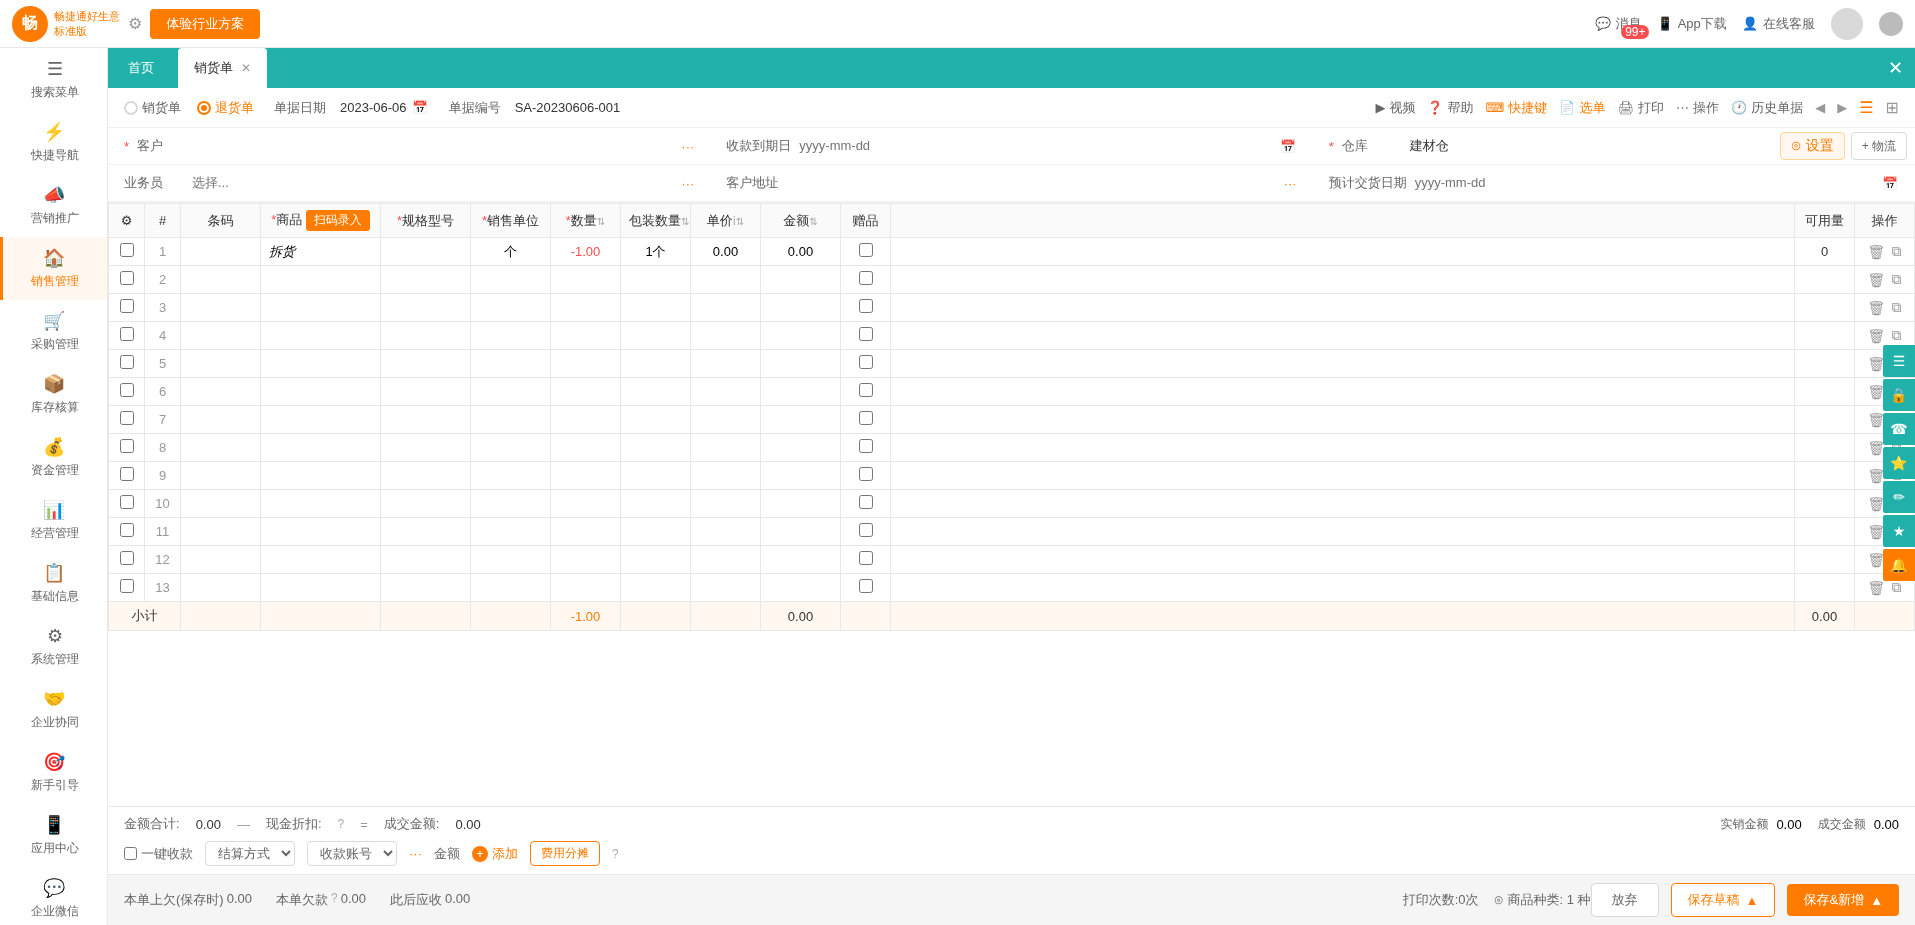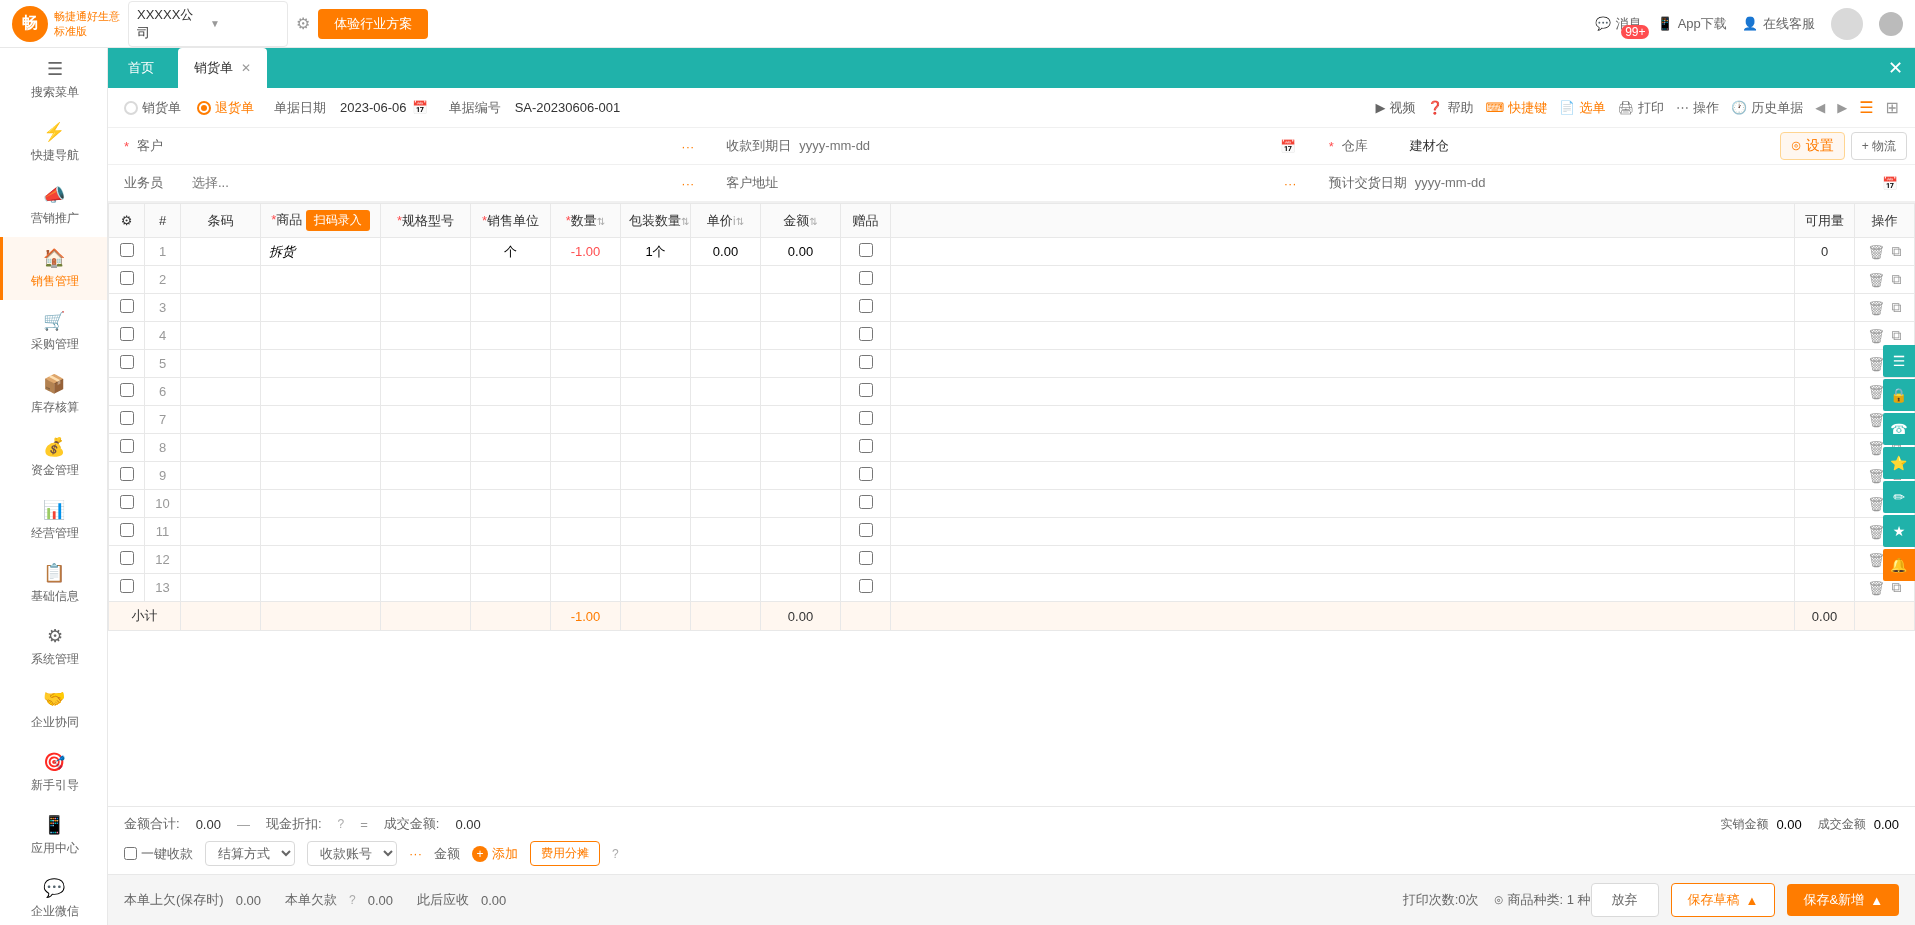--- a/index.html
+++ b/index.html
@@ -102,21 +102,21 @@
 
     .bottom-row2 { display: flex; align-items: center; gap: 12px; }
     .checkbox-item { display: flex; align-items: center; gap: 4px; color: #666; }
     .payment-select { border: 1px solid #d9d9d9; border-radius: 4px; padding: 3px 8px; color: #666; background: #fff; min-width: 80px; }
     .add-btn { display: flex; align-items: center; gap: 4px; color: #ff7c00; cursor: pointer; }
     .add-circle { width: 16px; height: 16px; border-radius: 50%; background: #ff7c00; color: white; display: flex; align-items: center; justify-content: center; font-size: 12px; }
 
     
     .footer-bar { background: #f5f5f5; border-top: 1px solid #e8e8e8; padding: 8px 16px; display: flex; align-items: center; flex-shrink: 0; }
     .footer-info { display: flex; align-items: center; gap: 24px; color: #666; flex: 1; }
-    .footer-info-item { display: flex; align-items: center; gap: 12px; }
+    .footer-info-item { display: flex; gap: 3px; }
     .footer-center { display: flex; align-items: center; gap: 15px; }
     .print-count { color: #666; }
     .product-type { color: #666; }
     .footer-right { display: flex; align-items: center; gap: 12px; margin-left: auto; }
     .btn-abandon { background: #fff; border: 1px solid #d9d9d9; color: #666; border-radius: 4px; padding: 7px 20px; cursor: pointer; }
     .btn-save-draft { background: #fff; border: 1px solid #ff7c00; color: #ff7c00; border-radius: 4px; padding: 7px 16px; cursor: pointer; display: flex; align-items: center; gap: 6px; }
     .btn-save-new { background: #ff7c00; color: white; border: none; border-radius: 4px; padding: 7px 16px; cursor: pointer; display: flex; align-items: center; gap: 6px; }
 
     
     .right-float { position: fixed; right: 0; top: 50%; transform: translateY(-50%); display: flex; flex-direction: column; gap: 2px; z-index: 100; }
@@ -127,24 +127,20 @@
     .sort-icon { color: #aaa; font-size: 10px; }
   </style>
 </head>
 <body>
 
 <div class="topbar">
   <div class="topbar-logo">
     <div class="topbar-logo-icon">畅</div>
     <div class="topbar-logo-text" style="white-space:pre-line;">畅捷通好生意
 标准版</div>
-  </div>
-  <div class="topbar-company">
-    <span>XXXXX公司</span>
-    <span class="arrow">▼</span>
   </div>
   <span class="topbar-gear">⚙</span>
   <button class="topbar-trial-btn">体验行业方案</button>
   <div class="topbar-right">
     <div class="topbar-right-item">
       <span>💬</span>
       <span>消息</span>
       <span class="badge">99+</span>
     </div>
     <div class="topbar-right-item">

